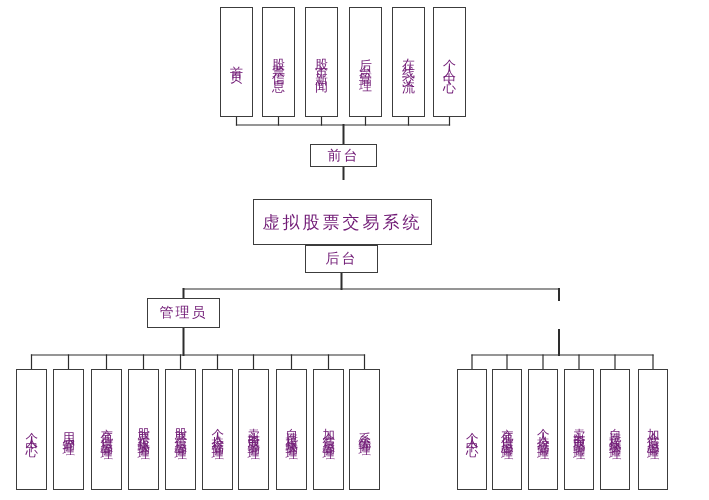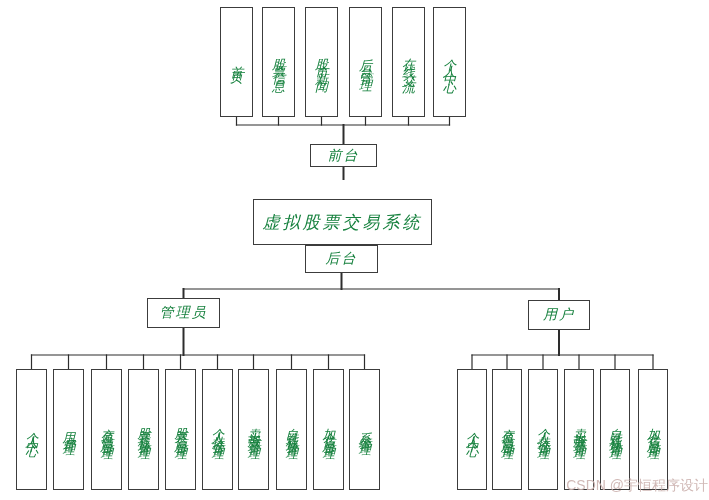--- a/index.html
+++ b/index.html
@@ -18,24 +18,23 @@
     pointer-events: none;
   }
   .box {
     position: absolute;
     box-sizing: border-box;
     border: 1px solid #3c3c3c;
     background: #ffffff;
     display: flex;
     align-items: center;
     justify-content: center;
-    color: #15803d;
+    color: #701a75;
     text-align: center;
     z-index: 2;
-    font-style: italic;
   }
   .hbox {
     font-size: 14px;
     letter-spacing: 2px;
     white-space: nowrap;
   }
   .rootbox {
     font-size: 17px;
     letter-spacing: 3px;
     white-space: nowrap;
@@ -119,35 +118,33 @@
   <div class="box vbox top-node" style="left:262px;">股票信息</div>
   <div class="box vbox top-node" style="left:305px;">股市新闻</div>
   <div class="box vbox top-node" style="left:349px;">后台管理</div>
   <div class="box vbox top-node" style="left:392px;">在线交流</div>
   <div class="box vbox top-node" style="left:433px;">个人中心</div>
 
   <div class="box hbox" style="left:310px; top:144px; width:67px;  height:23px;">前台</div>
   <div class="box rootbox" style="left:253px; top:179px; width:179px; height:46px;margin-top:20px;">虚拟股票交易系统</div>
   <div class="box hbox" style="left:147px; top:298px; width:73px;  height:30px;">管理员</div>
   <div class="box hbox" style="left:305px; top:245px; width:73px;  height:28px;">后台</div>
-  <div class="box hbox" style="left:528px; top:300px; width:62px;  height:30px;">用户</div>
 
   <div class="box vbox admin-node" style="left:16px;">个人中心</div>
   <div class="box vbox admin-node" style="left:53px;">用户管理</div>
   <div class="box vbox admin-node" style="left:91px;">充值信息管理</div>
   <div class="box vbox admin-node" style="left:128px;">股票板块管理</div>
   <div class="box vbox admin-node" style="left:165px;">股票信息管理</div>
   <div class="box vbox admin-node" style="left:202px;">个人持仓管理</div>
   <div class="box vbox admin-node" style="left:238px;">卖出股票管理</div>
   <div class="box vbox admin-node" style="left:276px;">自选板块管理</div>
   <div class="box vbox admin-node" style="left:313px;">加仓信息管理</div>
   <div class="box vbox admin-node" style="left:349px;">系统管理</div>
 
   <div class="box vbox user-node" style="left:457px;">个人中心</div>
   <div class="box vbox user-node" style="left:492px;">充值信息管理</div>
   <div class="box vbox user-node" style="left:528px;">个人持仓管理</div>
   <div class="box vbox user-node" style="left:564px;">卖出股票管理</div>
   <div class="box vbox user-node" style="left:600px;">自选板块管理</div>
   <div class="box vbox user-node" style="left:638px;">加仓信息管理</div>
 
-  <div class="watermark">CSDN @宇恒程序设计</div>
 
 </div>
 
 </body></html>

